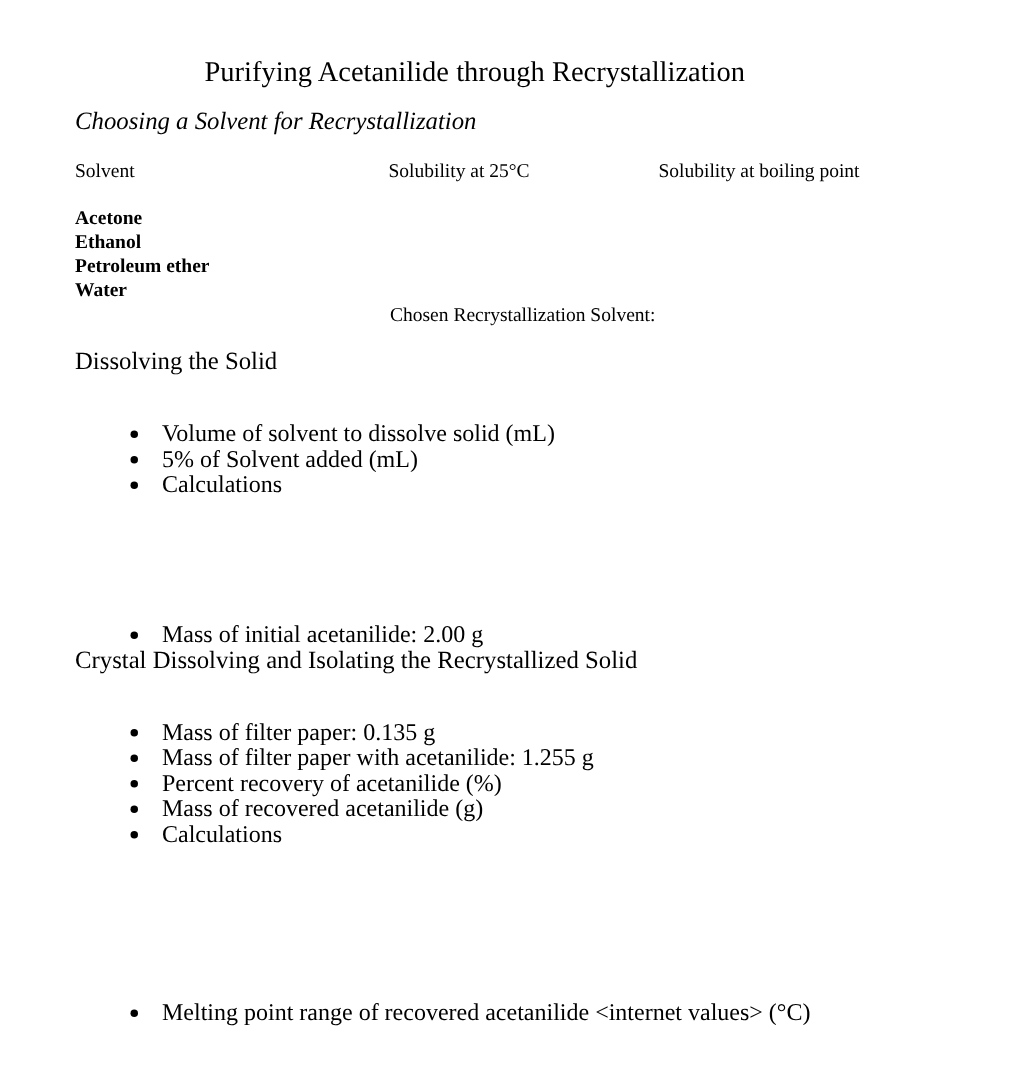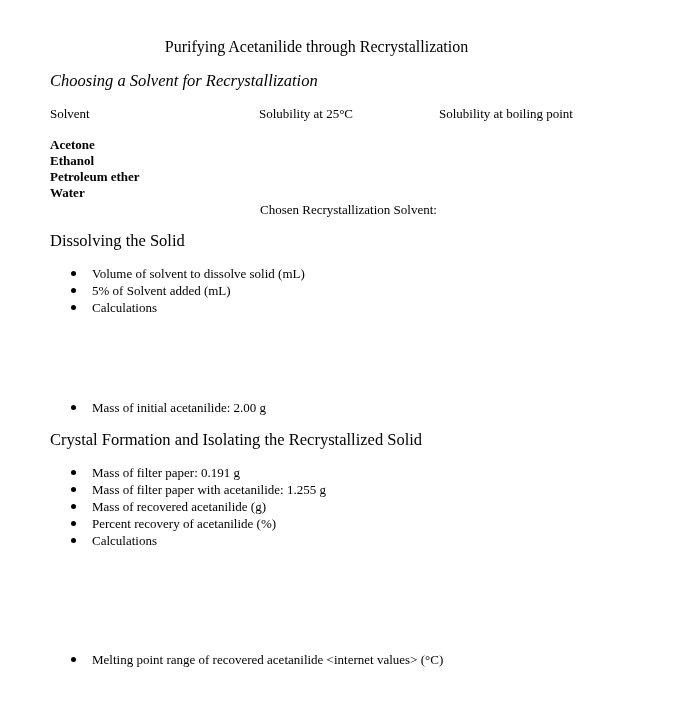--- a/index.html
+++ b/index.html
@@ -10,21 +10,21 @@
     body {
       width: 675px;
       height: 710px;
       position: relative;
       overflow: hidden;
       font-family: "Liberation Serif", "DejaVu Serif", serif;
       color: #000000;
     }
     .abs { position: absolute; white-space: nowrap; }
     .title {
-      font-size: 16px;
+      font-size: 19px;
       left: 0;
       width: 657px;
       text-align: center;
       top: 38px;
     }
     .title span { position: relative; left: -12px; }
     .h2 {
       font-size: 16.5px;
       left: 50px;
     }
@@ -35,24 +35,24 @@
     .solvent-list {
       left: 50px;
       top: 137px;
       font-size: 13px;
       line-height: 16px;
     }
     .solvent-list div { white-space: nowrap; font-weight: bold; }
     ul.bullets {
       position: absolute;
       left: 50px;
-      margin: 0;
+      margin: 16px;
       padding: 0;
       list-style: none;
-      font-size: 13px;
+      font-size: 16px;
       line-height: 17px;
     }
     ul.bullets li {
       position: relative;
       padding-left: 42px;
       white-space: nowrap;
     }
     ul.bullets li::before {
       content: "";
       position: absolute;
@@ -91,25 +91,25 @@
 <ul class="bullets" style="top:265px;">
   <li>Volume of solvent to dissolve solid (mL)</li>
   <li>5% of Solvent added (mL)</li>
   <li>Calculations</li>
 </ul>
 
 <ul class="bullets" style="top:399px;">
   <li>Mass of initial acetanilide: 2.00 g</li>
 </ul>
 
-<div class="abs h2" style="top:430px;">Crystal Formation and Isolating the Recrystallized Solid</div>
+<div class="abs h2" style="top:430px;">Crystal Dissolving and Isolating the Recrystallized Solid</div>
 
 <ul class="bullets" style="top:464px;">
-  <li>Mass of filter paper: 0.191 g</li>
+  <li>Mass of filter paper: 0.135 g</li>
   <li>Mass of filter paper with acetanilide: 1.255 g</li>
+  <li>Percent recovery of acetanilide (%)</li>
   <li>Mass of recovered acetanilide (g)</li>
-  <li>Percent recovery of acetanilide (%)</li>
   <li>Calculations</li>
 </ul>
 
 <ul class="bullets" style="top:651px;">
   <li>Melting point range of recovered acetanilide &lt;internet values&gt; (°C)</li>
 </ul>
 
 </body></html>

